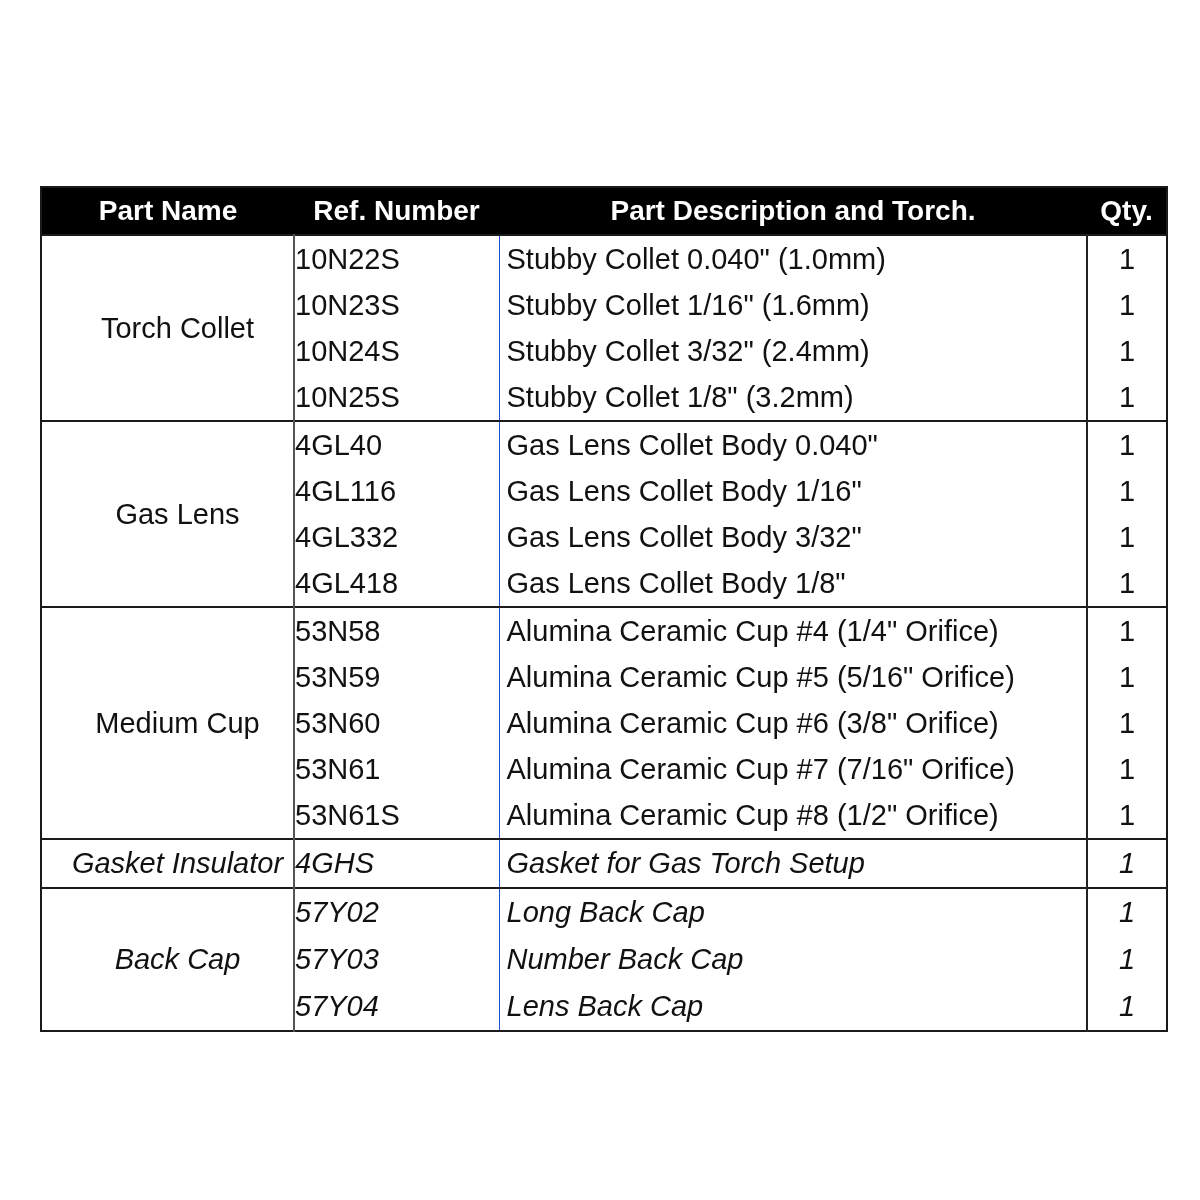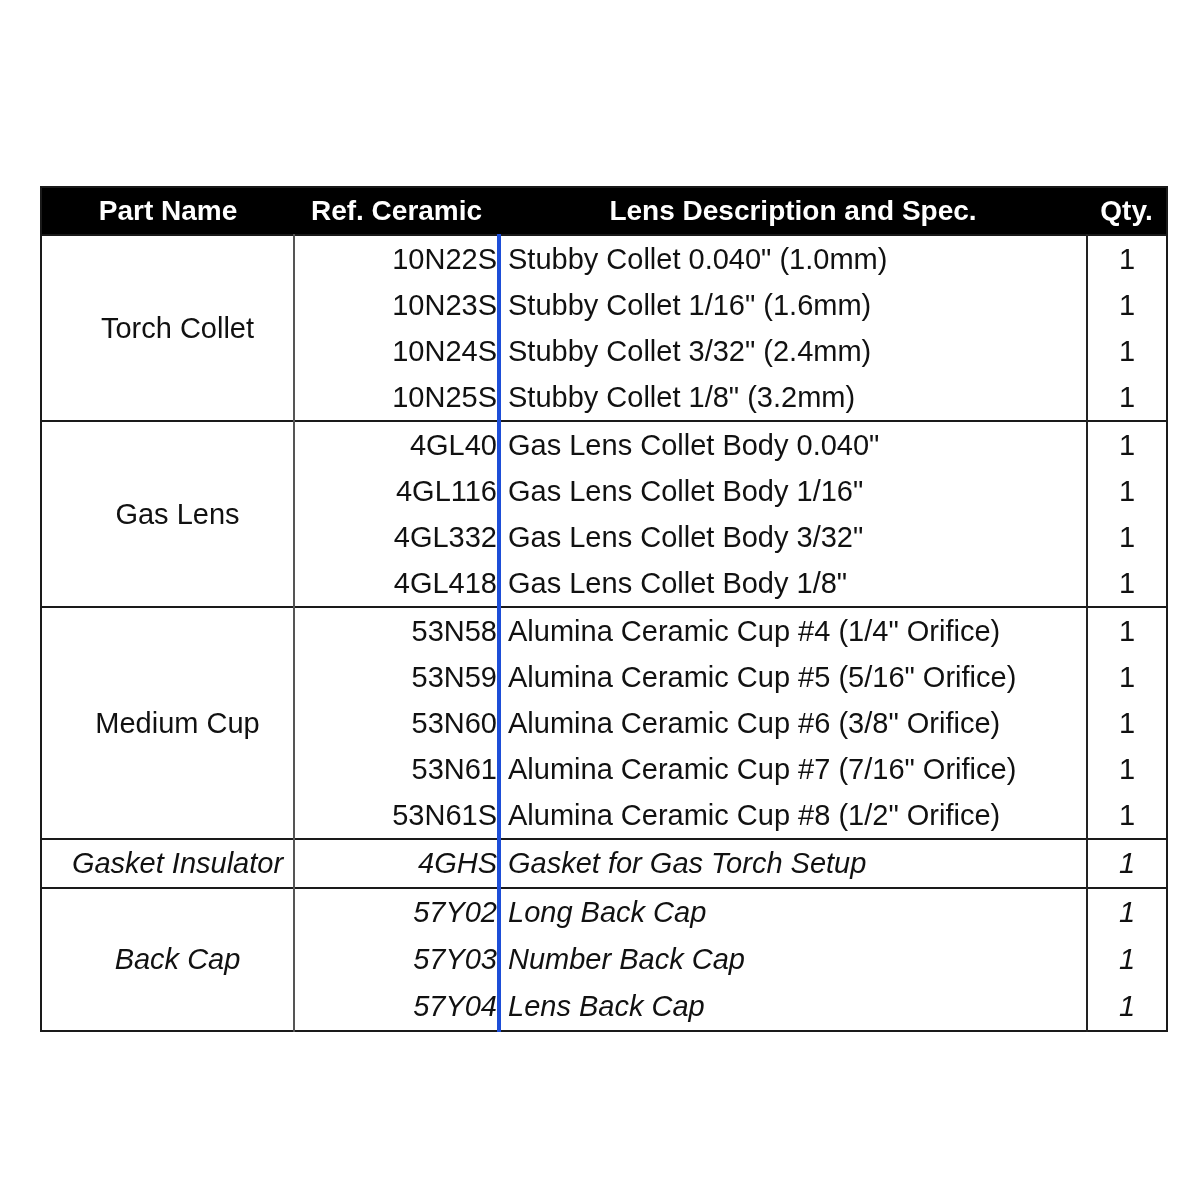--- a/index.html
+++ b/index.html
@@ -13,41 +13,41 @@
   table.parts col.c1 { width: 253px; }
   table.parts col.c2 { width: 205px; }
   table.parts col.c3 { width: 588px; }
   table.parts col.c4 { width: 80px; }
   thead th {
     background: #000; color: #fff; font-weight: bold; font-size: 28px;
     height: 46px; padding: 0; white-space: nowrap; margin-left: 24px;
   }
   tbody td { font-size: 29px; padding: 0; height: 46px; white-space: nowrap; }
   td.name { text-align: center; border-right: 2px solid #555; vertical-align: middle; padding-left: 20px; }
-  td.ref { text-align: right; border-right: 4px solid #1d4ed8; margin-left: 45px; }
+  td.ref { text-align: left; border-right: 1px solid #1d4ed8; margin-left: 45px; }
   td.desc { text-align: left; padding-left: 7px; border-right: 2px solid #222; }
   td.qty { text-align: center; }
   tr.group-start td { border-top: 2px solid #1a1a1a; }
   tr.tall td { height: 47px; font-style: italic; }
 </style>
 </head>
 <body>
 
 <table class="parts">
   <colgroup>
       <col class="c1">
       <col class="c2">
       <col class="c3">
       <col class="c4">
     </colgroup>
   <thead>
     <tr>
       <th>Part Name</th>
-      <th>Ref. Ceramic</th>
-      <th>Lens Description and Spec.</th>
+      <th>Ref. Number</th>
+      <th>Part Description and Torch.</th>
       <th>Qty.</th>
     </tr>
   </thead>
   <tbody>
 
     <tr class="group-start">
       <td class="name" rowspan="4">Torch Collet</td>
       <td class="ref">10N22S</td>
       <td class="desc">Stubby Collet 0.040" (1.0mm)</td>
       <td class="qty">1</td>

